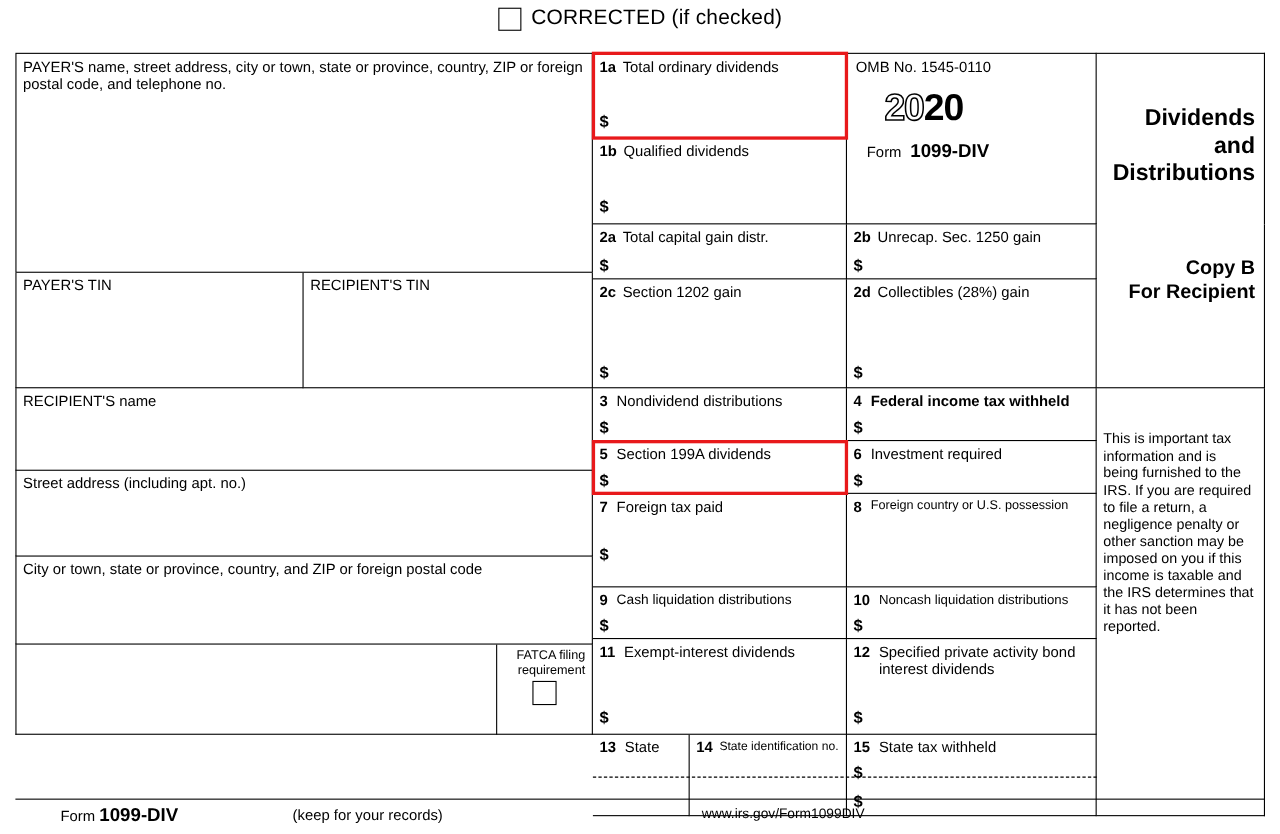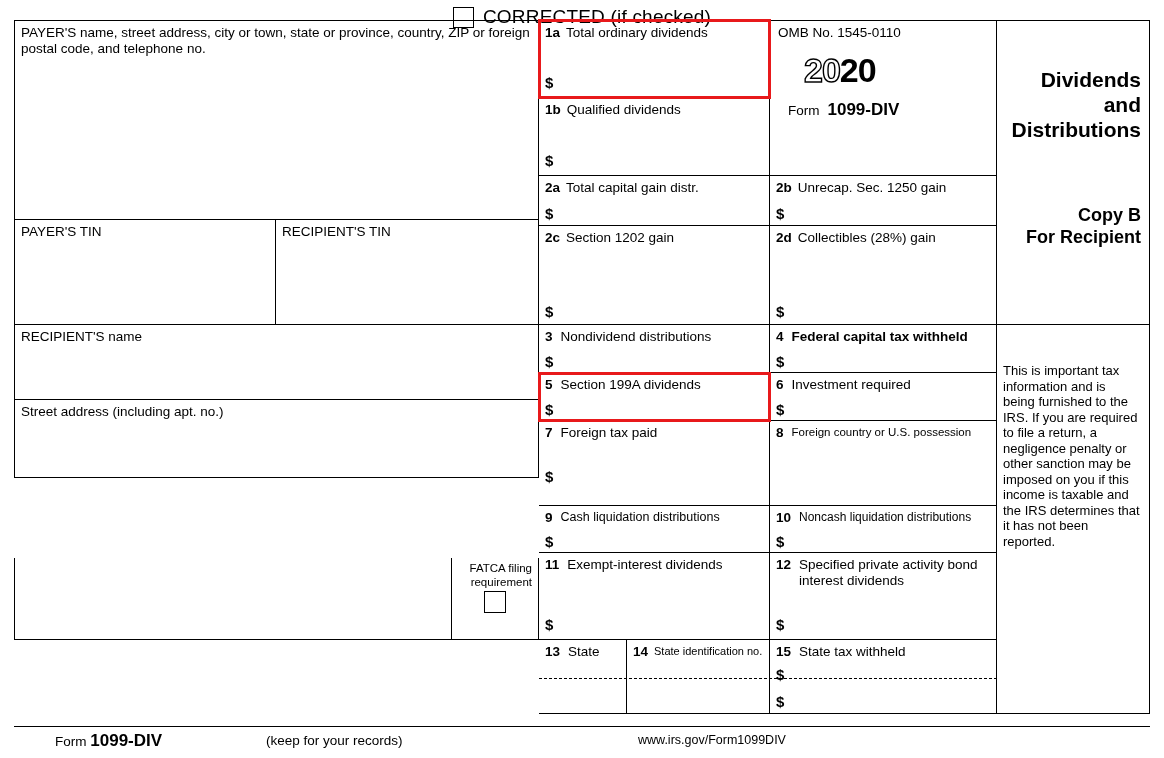--- a/index.html
+++ b/index.html
@@ -5,21 +5,21 @@
   html,body{margin:0;padding:0;background:#fff;}
   body{width:1164px;height:758px;font-family:"Liberation Sans",sans-serif;color:#000;}
   #form{position:relative;width:1164px;height:758px;}
 
   
   .corrected-row{position:absolute;left:0;top:4px;width:1164px;height:26px;display:flex;align-items:center;justify-content:center;}
   .corrected-box{width:19px;height:19px;border:1.6px solid #000;margin-right:9px;background:#fff;}
   .corrected-label{font-size:19px;letter-spacing:0.2px;}
 
   
-  .grid{position:absolute;left:14px;top:20px;width:1136px;height:508px;}
+  .grid{position:absolute;left:14px;top:48px;width:1136px;height:508px;}
   .cell{position:absolute;box-sizing:border-box;overflow:hidden;}
   .bt{border-top:1.5px solid #000;}
   .bl{border-left:1.5px solid #000;}
   .br{border-right:1.5px solid #000;}
   .bb{border-bottom:1.5px solid #000;}
 
   .lbl{font-size:13.5px;line-height:16px;}
   .lbl-sm{font-size:11.5px;line-height:14px;}
   .bold{font-weight:bold;}
   .num{font-weight:bold;font-size:13.5px;}
@@ -72,20 +72,23 @@
     </div>
 
     <div class="cell bl br bb" style="left:0;top:305px;width:525px;height:75px;">
       <div class="lbl pad">RECIPIENT'S name</div>
     </div>
 
     <div class="cell bl br bb" style="left:0;top:380px;width:525px;height:78px;">
       <div class="lbl pad">Street address (including apt. no.)</div>
     </div>
 
+    <div class="cell bl br bb" style="left:0;top:458px;width:525px;height:80px;">
+      <div class="lbl pad">City or town, state or province, country, and ZIP or foreign postal code</div>
+    </div>
 
     <div class="cell bl bb" style="left:0;top:538px;width:437px;height:82px;"></div>
     <div class="cell bl br bb" style="left:437px;top:538px;width:88px;height:82px;">
       <div class="lbl-sm" style="text-align:right;padding:3px 6px 0 3px;">FATCA filing requirement</div>
       <div class="fatca-box"></div>
     </div>
 
 
     <div class="cell bt br bb" style="left:525px;top:0;width:231px;height:78px;">
       <div class="pad" style="display:flex;gap:6px;">
@@ -136,21 +139,21 @@
     <div class="cell br bb" style="left:525px;top:305px;width:231px;height:48px;">
       <div class="pad" style="display:flex;gap:8px;padding-bottom:0;">
         <span class="num">3</span>
         <span class="lbl">Nondividend distributions</span>
       </div>
       <div class="dollar" style="left:6px;bottom:2px;">$</div>
     </div>
     <div class="cell br bb" style="left:756px;top:305px;width:227px;height:48px;">
       <div class="pad" style="display:flex;gap:8px;padding-bottom:0;">
         <span class="num">4</span>
-        <span class="lbl bold">Federal capital tax withheld</span>
+        <span class="lbl bold">Federal income tax withheld</span>
       </div>
       <div class="dollar" style="left:6px;bottom:2px;">$</div>
     </div>
 
     <div class="cell br bb" style="left:525px;top:353px;width:231px;height:48px;">
       <div class="pad" style="display:flex;gap:8px;padding-bottom:0;">
         <span class="num">5</span>
         <span class="lbl">Section 199A dividends</span>
       </div>
       <div class="dollar" style="left:6px;bottom:2px;">$</div>

